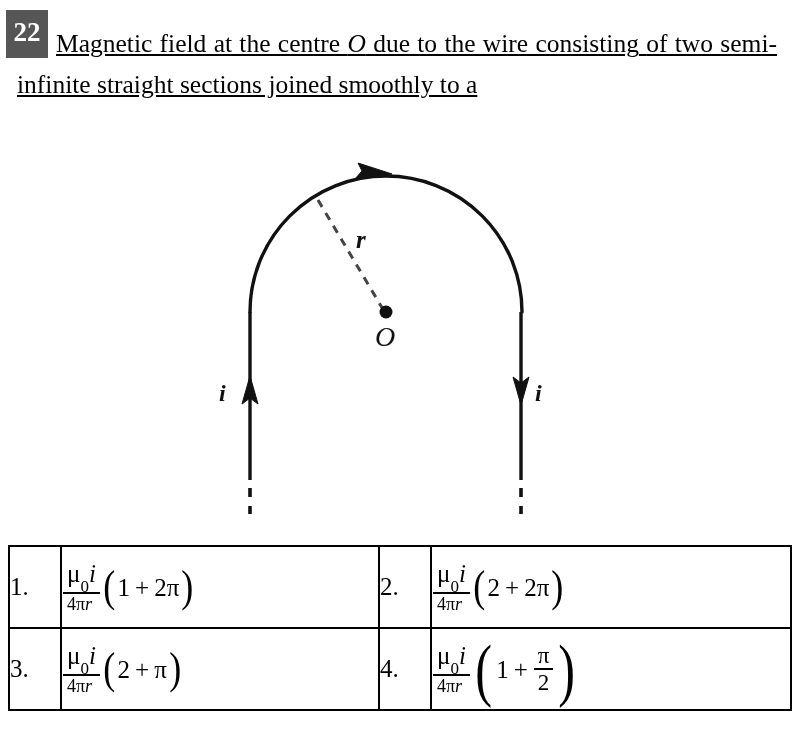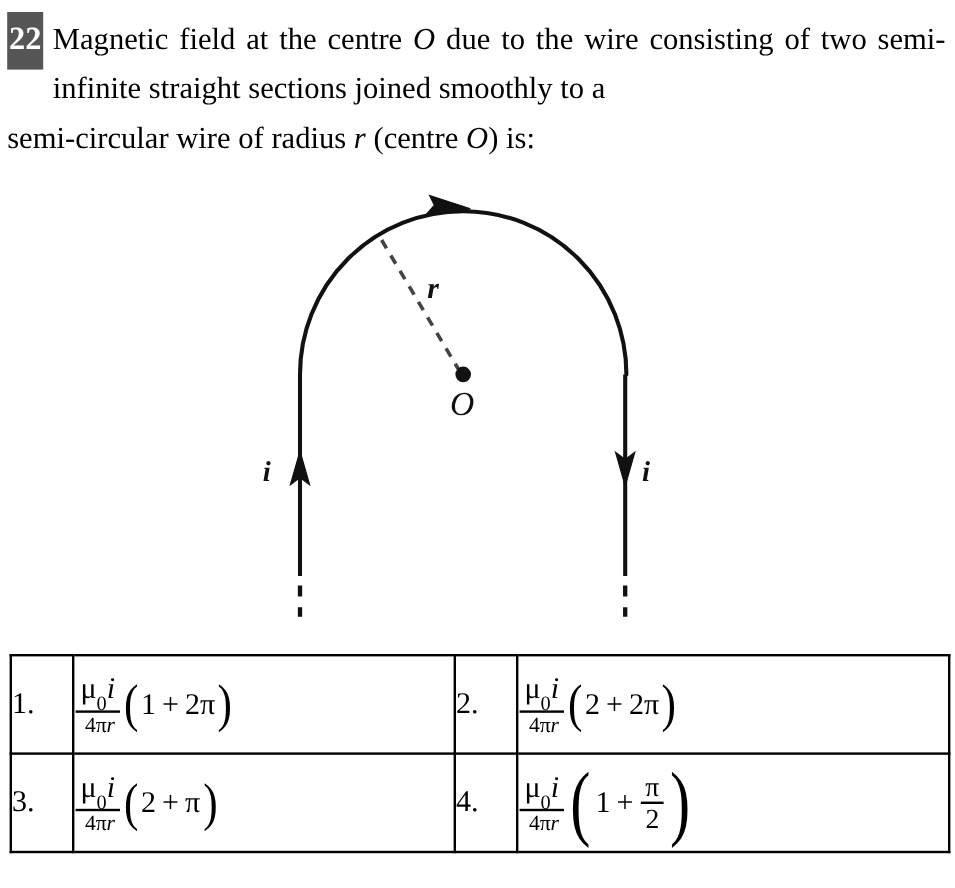--- a/index.html
+++ b/index.html
@@ -20,33 +20,34 @@
     left: 0; top: 0;
     width: 796px;
   }
   .qnum-badge {
     float: left;
     background: #565656;
     color: #ffffff;
     font-weight: bold;
     font-size: 27px;
     line-height: 44px;
-    width: 30px;
+    width: 42px;
     height: 48px;
     text-align: center;
     margin: 10px 8px 0 6px;
     font-family: "Liberation Serif", "DejaVu Serif", serif;
   }
   .qtext {
     font-size: 25.5px;
     line-height: 41px;
     text-align: justify;
     padding: 12px 8px 0 6px;
-    margin: 0;
+    margin: 11px;
     text-justify: inter-word;
+    text-decoration: underline;
   }
   .qtext .lastline { display: block; text-align: left; }
   .it { font-style: italic; }
 
   
   #figure {
     position: absolute;
     left: 0;
     top: 148px;
     width: 796px;
@@ -98,21 +99,21 @@
   .math {
     display: inline-flex;
     align-items: center;
     font-size: 24px;
     line-height: 1;
     white-space: nowrap;
   }
   .frac {
     display: inline-flex;
     flex-direction: column;
-    align-items: flex-end;
+    align-items: flex-start;
     vertical-align: middle;
     margin: 0 1px;
   }
   .frac > .num {
     padding: 0 4px 1px 4px;
     border-bottom: 2px solid #000;
     font-size: 25px;
   }
   .frac > .den {
     padding: 1px 4px 0 4px;
@@ -148,21 +149,21 @@
     top: 1px;
   }
   .op { padding: 0 5px; }
   .term { font-size: 25px; }
 </style>
 </head>
 <body>
 
 <div id="question-block">
   <div class="qnum-badge">22</div>
-  <p class="qtext"><span>Magnetic field at the centre </span><span class="it">O</span><span> due to the wire consisting</span> <span>of two semi-infinite straight sections joined smoothly to a</span> <span class="lastline"><span>semi-circular wire of radius </span><span class="it">r</span><span> (centre </span><span class="it">O</span><span>) is:</span></span></p>
+  <p class="qtext"><span>Magnetic field at the centre </span><span class="it">O</span><span> due to the wire consisting</span> <span>of two semi-infinite straight sections joined smoothly to a</span> </p>
 </div>
 
 <div id="figure">
   <svg width="796" height="390" viewBox="0 0 796 390" xmlns="http://www.w3.org/2000/svg">
 
     <path d="M 250 164 A 136 136 0 0 1 522 164" fill="none" stroke="#111111" stroke-width="3.4" stroke-linecap="round"></path>
 
     <path d="M 250 164 L 250 332" fill="none" stroke="#111111" stroke-width="3.4"></path>
 
     <path d="M 250 340 L 250 366" fill="none" stroke="#111111" stroke-width="3.6" stroke-dasharray="9 9"></path>

